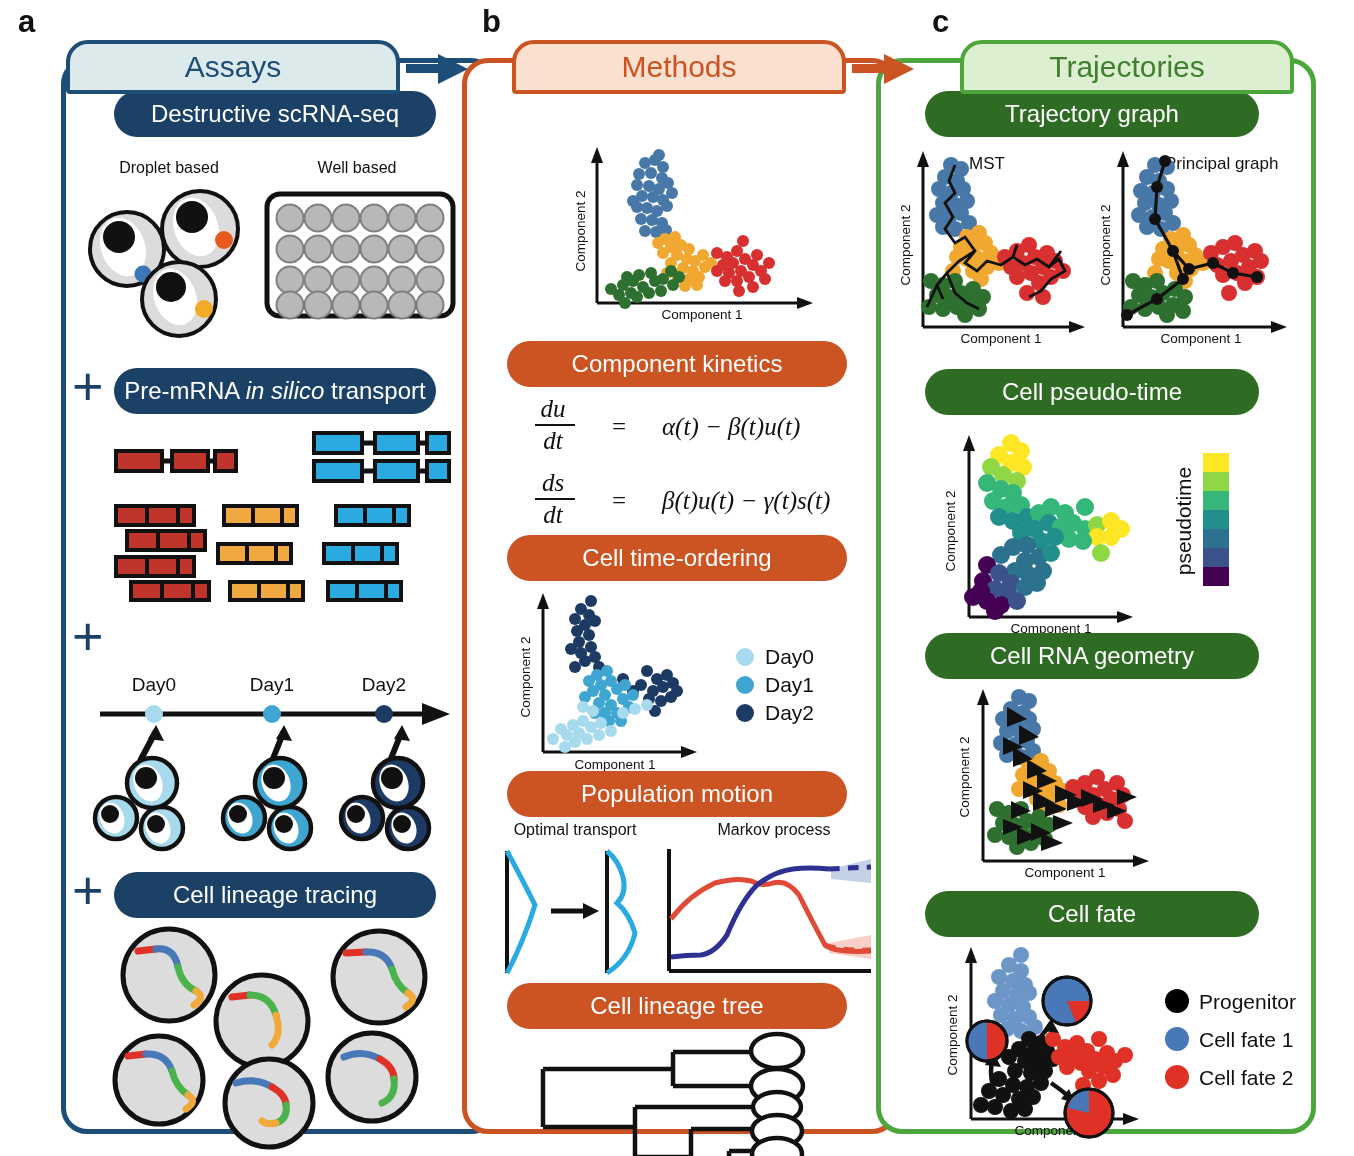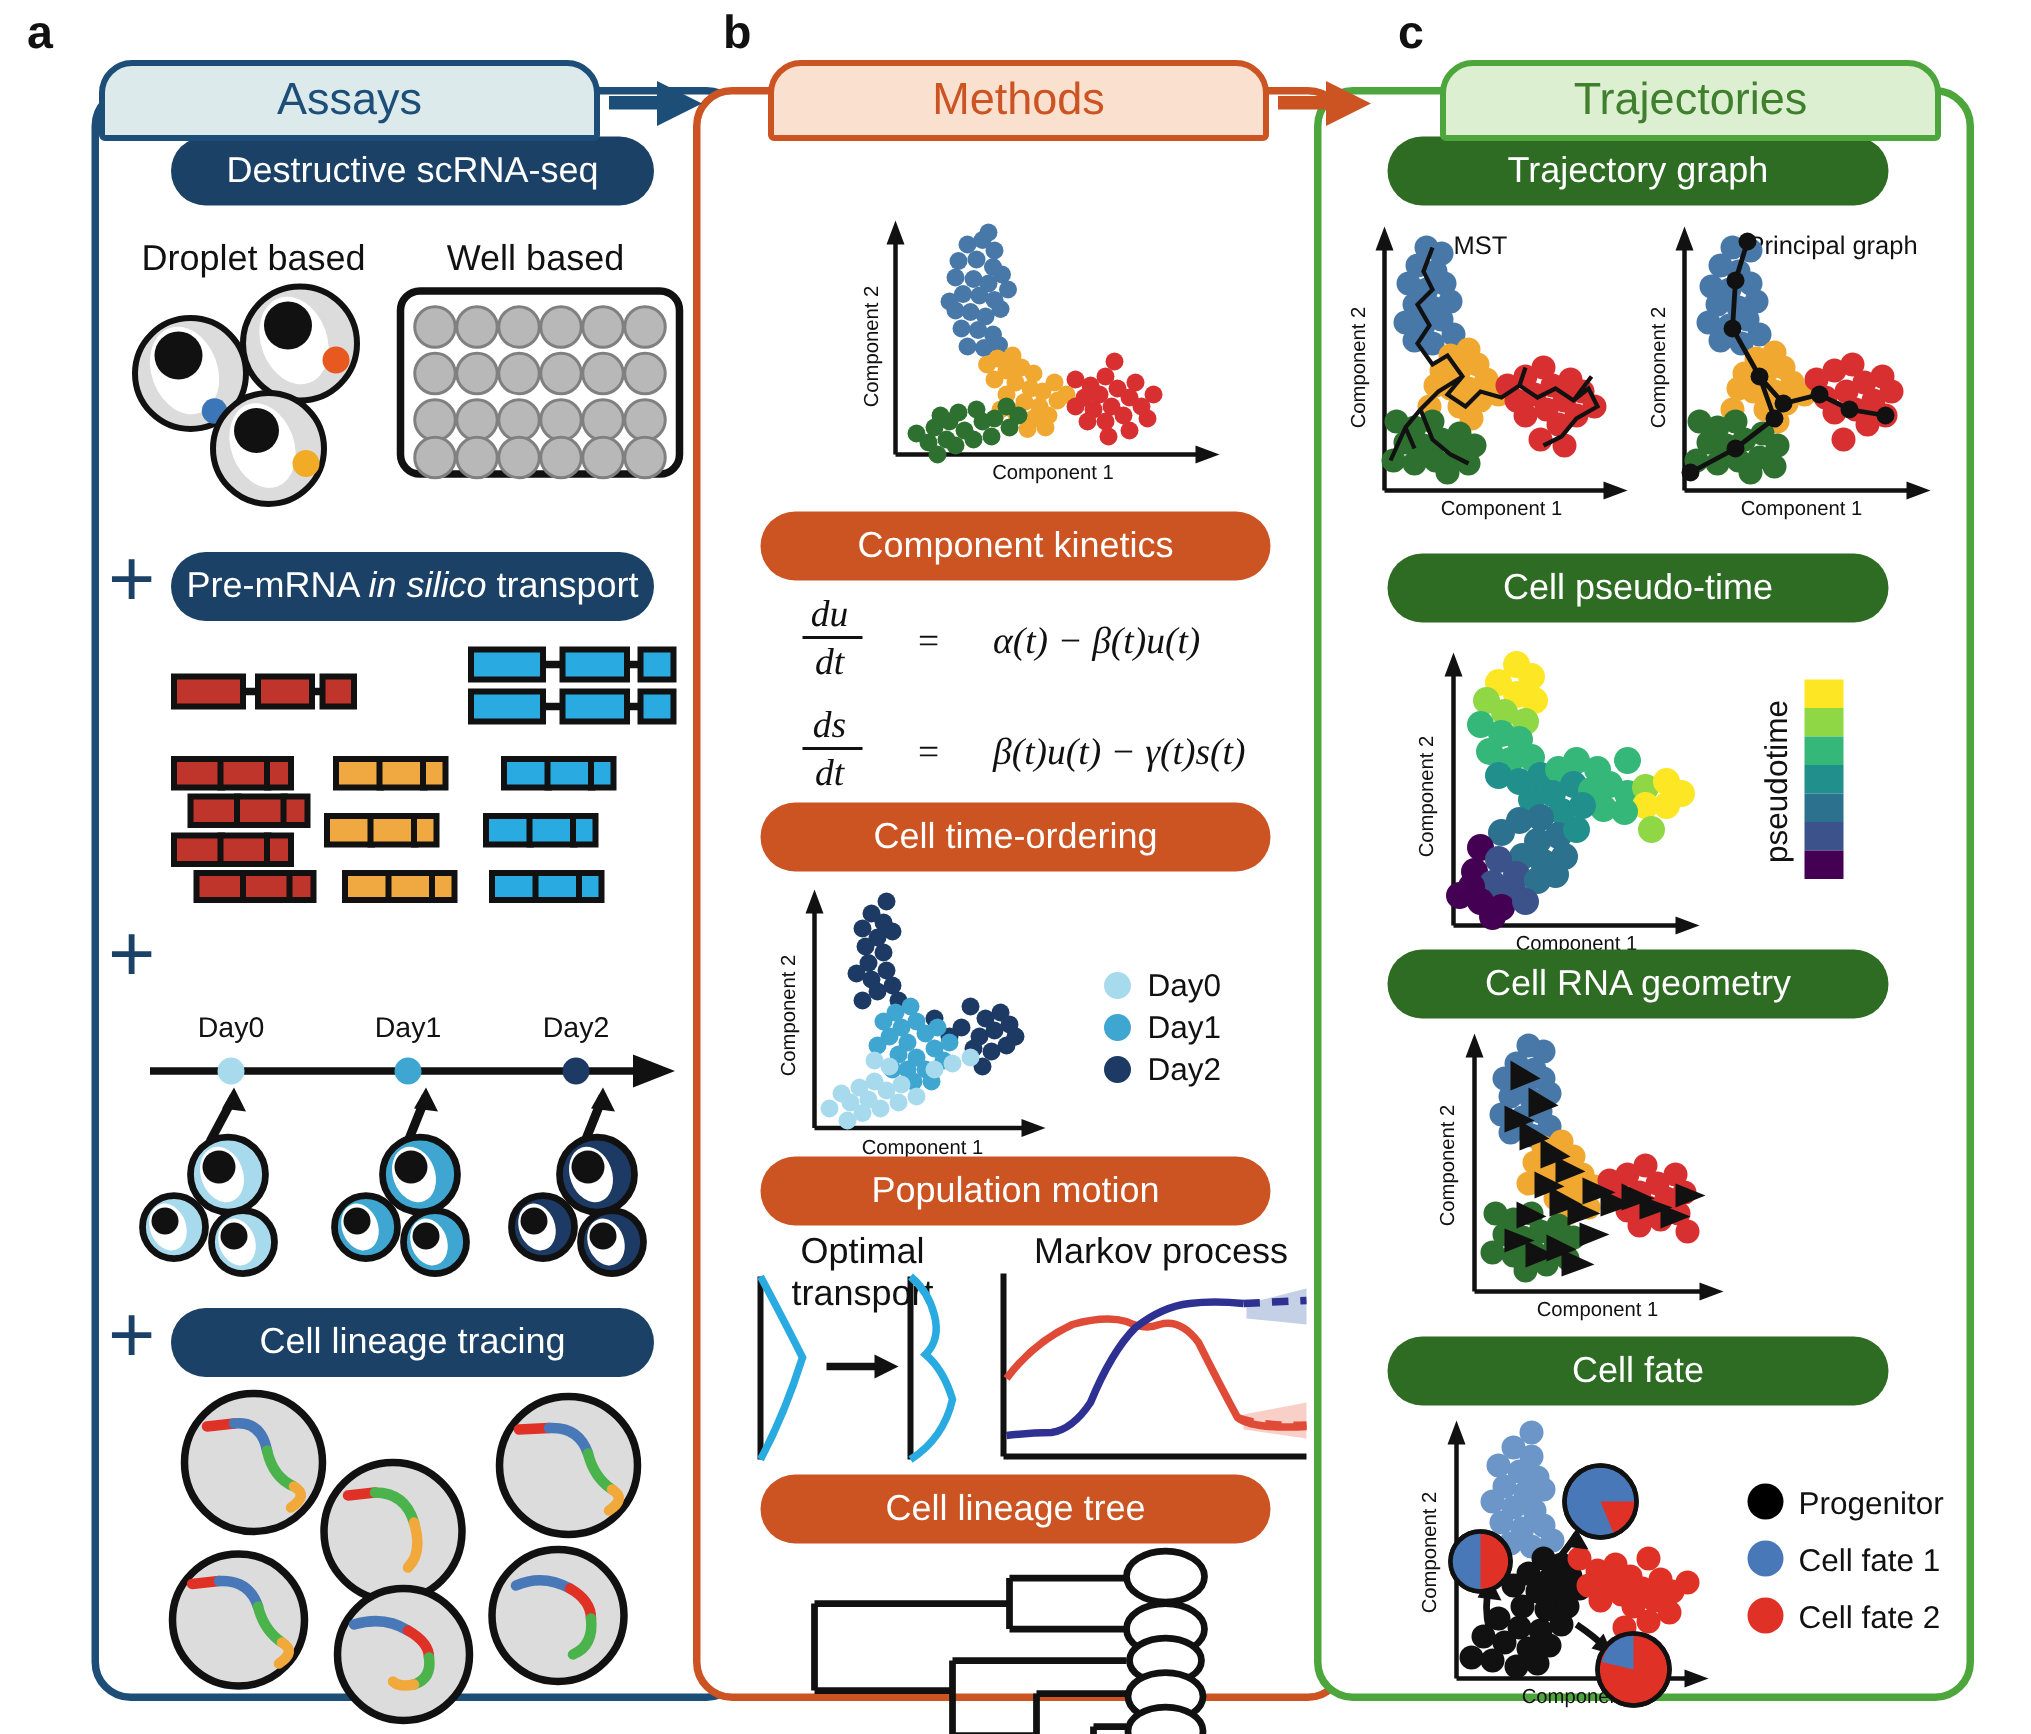--- a/index.html
+++ b/index.html
@@ -16,21 +16,21 @@
   #tab-c{left:960px;width:326px;background:#DCEFD0;border:4px solid #4CA63C;color:#3F7F2E;}
   .arrow-conn{position:absolute;top:52px;height:34px;z-index:6;}
   #arrow-1{left:406px;width:62px;}
   #arrow-2{left:852px;width:62px;}
   .pill{position:absolute;height:46px;border-radius:23px;display:flex;align-items:center;
         justify-content:center;color:#fff;font-size:24px;z-index:4;}
   .pill.blue{background:#1C4166;}
   .pill.orange{background:#CC5322;}
   .pill.green{background:#2E6B23;}
   .plus{position:absolute;color:#1C4166;font-size:54px;font-weight:300;line-height:1;z-index:4;}
-  .sublabel{position:absolute;font-size:24px;color:#111;text-align:center;}
+  .sublabel{position:absolute;font-size:16px;color:#111;text-align:center;}
   .art{position:absolute;}
   svg{display:block;overflow:visible;}
   .axlab{font-size:13.5px;fill:#111;font-family:"Liberation Sans",sans-serif;}
   .annot{font-size:17px;fill:#111;font-family:"Liberation Sans",sans-serif;}
   .legtxt{font-size:21px;fill:#111;font-family:"Liberation Sans",sans-serif;}
   .legtxt2{font-size:19px;fill:#111;font-family:"Liberation Sans",sans-serif;}
 </style>
 </head>
 <body>
 

